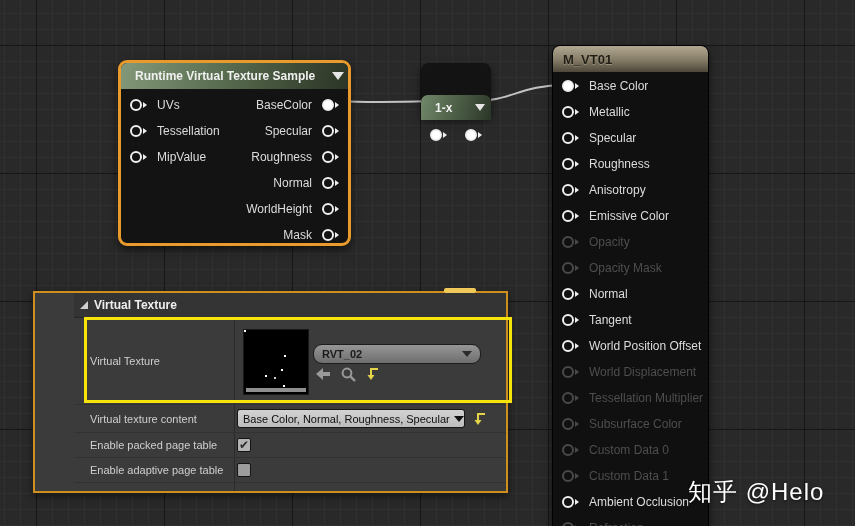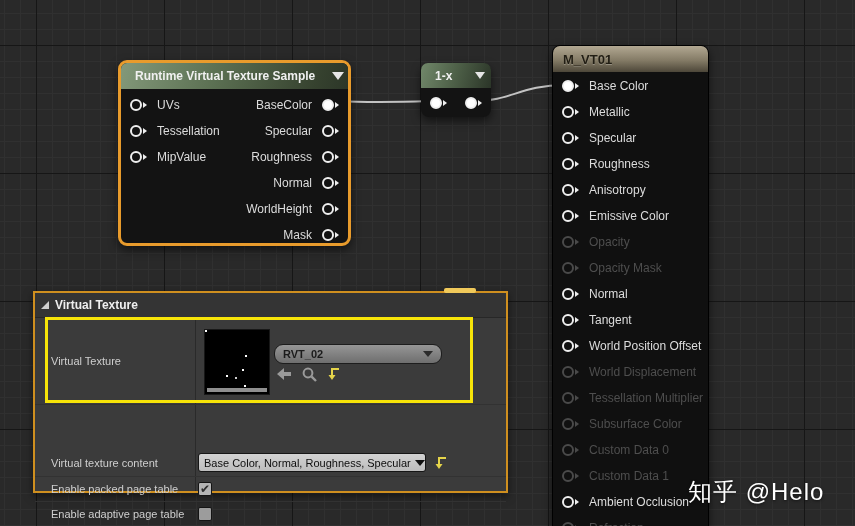--- a/index.html
+++ b/index.html
@@ -44,48 +44,48 @@
   .node-rvt .node-hdr{height:26px;border-radius:6px 6px 0 0;padding:0 4px 0 14px;
      background:linear-gradient(105deg,#83997a 0%,#5d7254 40%,#36422f 85%,#2c3628 100%);}
   .node-rvt .node-hdr .hdr-label{flex:1;}
   .rvt-body{position:absolute;top:29px;left:0;right:0;bottom:0;
             display:flex;justify-content:space-between;padding:0 9px;}
   .rvt-out .prow{justify-content:flex-end;}
 
   
   .node-oneminus{left:421px;top:63px;width:70px;height:54px;background:#131313;border-radius:8px;}
   .node-oneminus .node-hdr{height:25px;border-radius:7px 7px 0 0;padding:0 6px 0 14px;
-     background:linear-gradient(105deg,#71886a 0%,#4d5f47 50%,#2b3528 100%);}
+     background:linear-gradient(105deg,#71886a 0%,#4d5f47 50%,#2b3528 100%);margin-top:32px;}
   .node-oneminus .node-hdr .hdr-label{flex:1;text-align:left;}
   .node-oneminus .tri-down{border-left-width:5px;border-right-width:5px;border-top-width:7px;}
   .om-body{display:flex;justify-content:space-between;align-items:center;height:29px;padding:0 9px;}
 
   
   .node-mat{left:552px;top:45px;width:157px;height:485px;background:#101010;
             border-radius:8px 8px 0 0;border:1px solid #000;}
   .node-mat .node-hdr{height:26px;border-radius:7px 7px 0 0;padding:0 10px;
      background:linear-gradient(180deg,#b2a892 0%,#847b66 55%,#4d4739 100%);
      color:#221e14;font-size:13px;text-shadow:0 1px 0 rgba(255,255,255,.25);}
   .mat-body{padding-left:9px;padding-top:1px;}
 
   
   .details{position:absolute;left:33px;top:291px;width:475px;height:202px;box-sizing:border-box;
-           border:2px solid #cf8f1f;background:#3b3b3b;box-shadow:0 3px 8px rgba(0,0,0,.5);}
+           border:2px solid #cf8f1f;background:#3b3b3b;box-shadow:0 3px 8px rgba(0,0,0,.5);padding-left:39px;}
   .d-inner{position:relative;width:100%;height:100%;}
   .d-divider{position:absolute;left:160px;top:0;bottom:0;width:1px;background:#2a2a2a;}
   .d-hdr{height:24px;display:flex;align-items:center;gap:6px;padding-left:6px;
          background:#343434;border-bottom:1px solid #272727;font-size:12px;font-weight:bold;color:#efefef;
          position:relative;z-index:1;}
   .exp-tri{width:0;height:0;border-left:8px solid transparent;border-bottom:8px solid #cfcfcf;}
   .d-row{display:flex;border-bottom:1px solid #323232;position:relative;}
   .d-label{width:160px;box-sizing:border-box;padding-left:16px;display:flex;align-items:center;
            font-size:11px;color:#cfcfcf;}
   .d-value{flex:1;position:relative;}
   .row-vt{height:86px;}
-  .row-content{height:27px;margin-top:44px;}
+  .row-content{height:27px;}
   .row-check{height:24px;}
 
   .thumb{position:absolute;left:9px;top:11px;width:66px;height:66px;background:#000;
          border:1px solid #181818;box-sizing:border-box;}
   .thumb .bar{position:absolute;left:2px;right:2px;bottom:2px;height:4px;background:#8f8f8f;}
   .thumb .dots{position:absolute;left:0;top:0;width:2px;height:2px;background:#fff;
          box-shadow:40px 25px #fff,37px 39px #fff,21px 45px #fff,39px 55px #fff,30px 47px #cfcfcf;}
   .combo-dark{position:absolute;left:79px;top:26px;width:168px;height:20px;box-sizing:border-box;
       border-radius:9px;border:1px solid #1d1d1d;
       background:linear-gradient(180deg,#969696,#6e6e6e);

